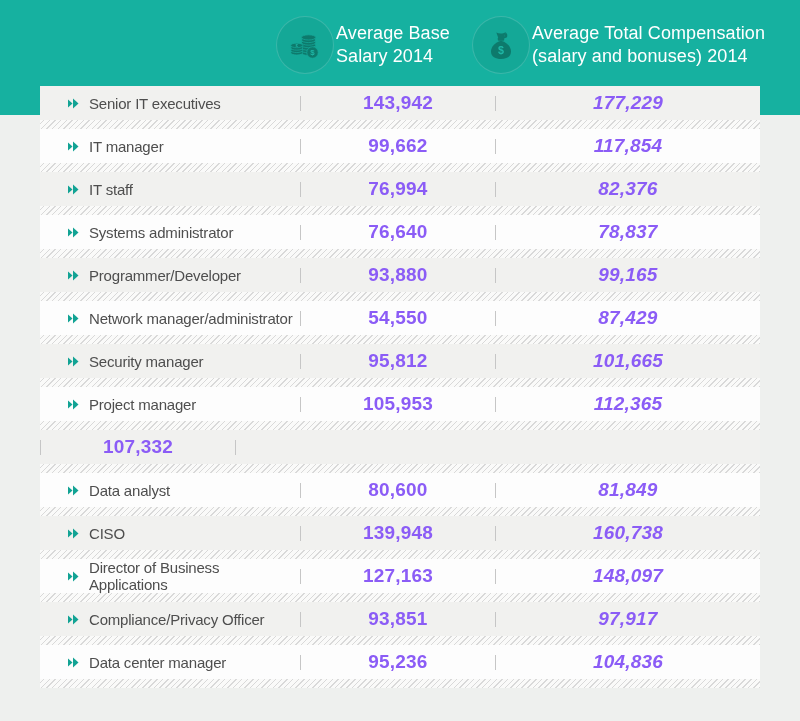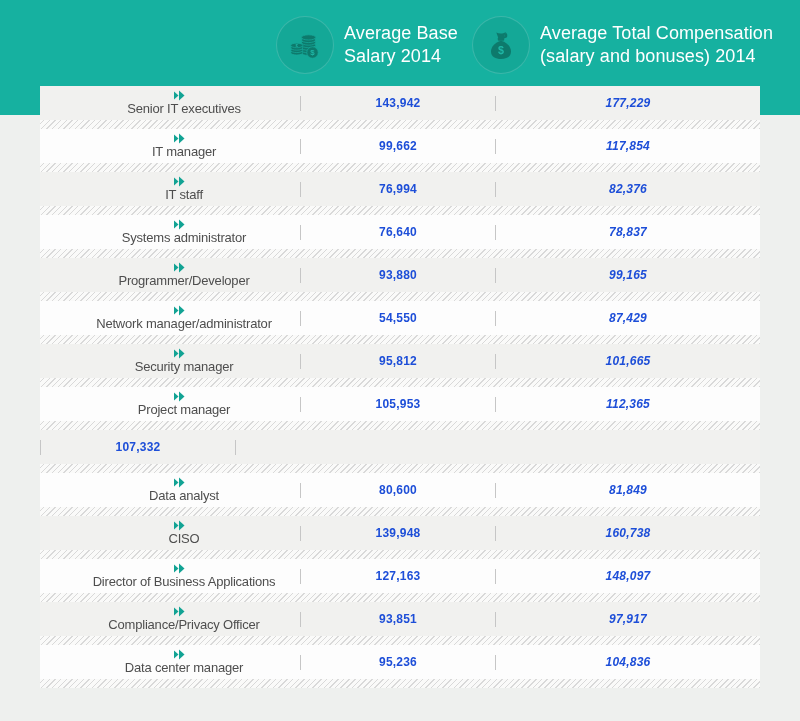--- a/index.html
+++ b/index.html
@@ -19,46 +19,46 @@
   .header-group.g1 { left:276px; }
   .header-group.g2 { left:472px; }
   .icon-circle {
     width:58px; height:58px; border-radius:50%;
     background:rgba(0,0,0,0.05);
     border:1px solid rgba(255,255,255,0.16);
     display:flex; align-items:center; justify-content:center;
     box-sizing:border-box; flex:0 0 auto;
   }
   .header-text {
-    margin-left:10px; color:#ffffff; font-size:18px; line-height:23px;
+    margin-left:2px; color:#ffffff; font-size:18px; line-height:23px;
     letter-spacing:0.1px; white-space:nowrap;
   }
   .panel {
     position:absolute; left:40px; top:86px; width:720px; z-index:1;
   }
   .row {
     height:34px; display:flex; align-items:center; width:720px;
   }
   .row.odd  { background:#f1f1ef; }
   .row.even { background:#fdfdfd; }
   .hatch {
     height:9px; width:720px;
     background:repeating-linear-gradient(-45deg,
       #d9d9d9 0px, #d9d9d9 1px, #fafaf9 1px, #fafaf9 4px);
   }
   .cell-label {
     width:260px; box-sizing:border-box; padding-left:28px;
     display:flex; align-items:center;
-    color:#4e4e4e; font-size:13px; letter-spacing:-0.2px;flex-direction:column;
+    color:#4e4e4e; font-size:15px; letter-spacing:-0.2px;
   }
   .chev { margin-right:9px; flex:0 0 auto; display:block; }
   .colsep { width:1px; height:15px; background:#c6c6c6; flex:0 0 auto; }
   .cell-value {
-    text-align:center; font-weight:bold; font-size:12px;
-    color:#1d4ed8; letter-spacing:0.2px;
+    text-align:center; font-weight:bold; font-size:19px;
+    color:#8b5cf6; letter-spacing:0.2px;
   }
   .v1 { width:194px; }
   .v2 { flex:1;font-style:italic; }
 </style>
 </head>
 <body>
 
 <div class="teal-band"></div>
 
 <div class="header-group g1">

